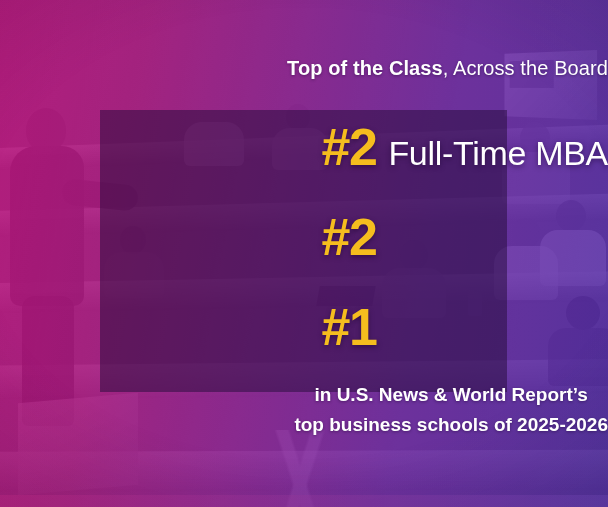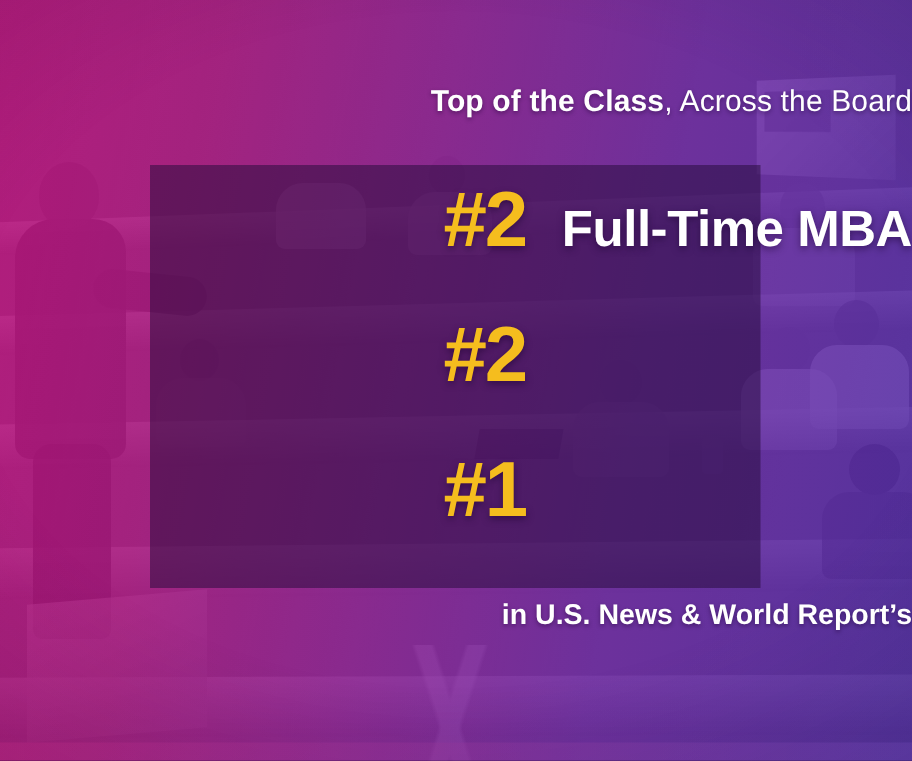--- a/index.html
+++ b/index.html
@@ -224,32 +224,32 @@
     width: 88px;
     text-align: right;
     font-size: 52px;
     font-weight: bold;
     color: #f5bd1e;
     letter-spacing: -1.5px;
     line-height: 90px;
     text-shadow: 0 2px 5px rgba(25,0,45,.5);
   }
   .prog {
-    margin-left: 24px;
+    margin-left: 12px;
     font-size: 34px;
-    font-weight: bold;
+    font-weight: normal;
     color: #ffffff;
     letter-spacing: -.3px;
     line-height: 90px;
     white-space: nowrap;
     text-shadow: 0 2px 5px rgba(25,0,45,.5);
   }
 
   .caption {
-    margin-top: 24px;
+    margin-top: 8px;
     text-align: center;
     font-size: 19px;
     font-weight: bold;
     line-height: 30px;
     color: #ffffff;
     text-shadow: 0 1px 3px rgba(30,0,50,.45);
   }
   .caption div { white-space: nowrap; }
 </style>
 </head>
@@ -321,16 +321,17 @@
       </div>
 
       <div class="stat-row">
         <div class="rank">#1</div>
       </div>
 
     </div>
 
     <div class="caption">
       <div>in U.S. News &amp; World Report’s</div>
+      <div>top business schools of 2025-2026</div>
     </div>
 
   </div>
 </div>
 
 </body></html>

